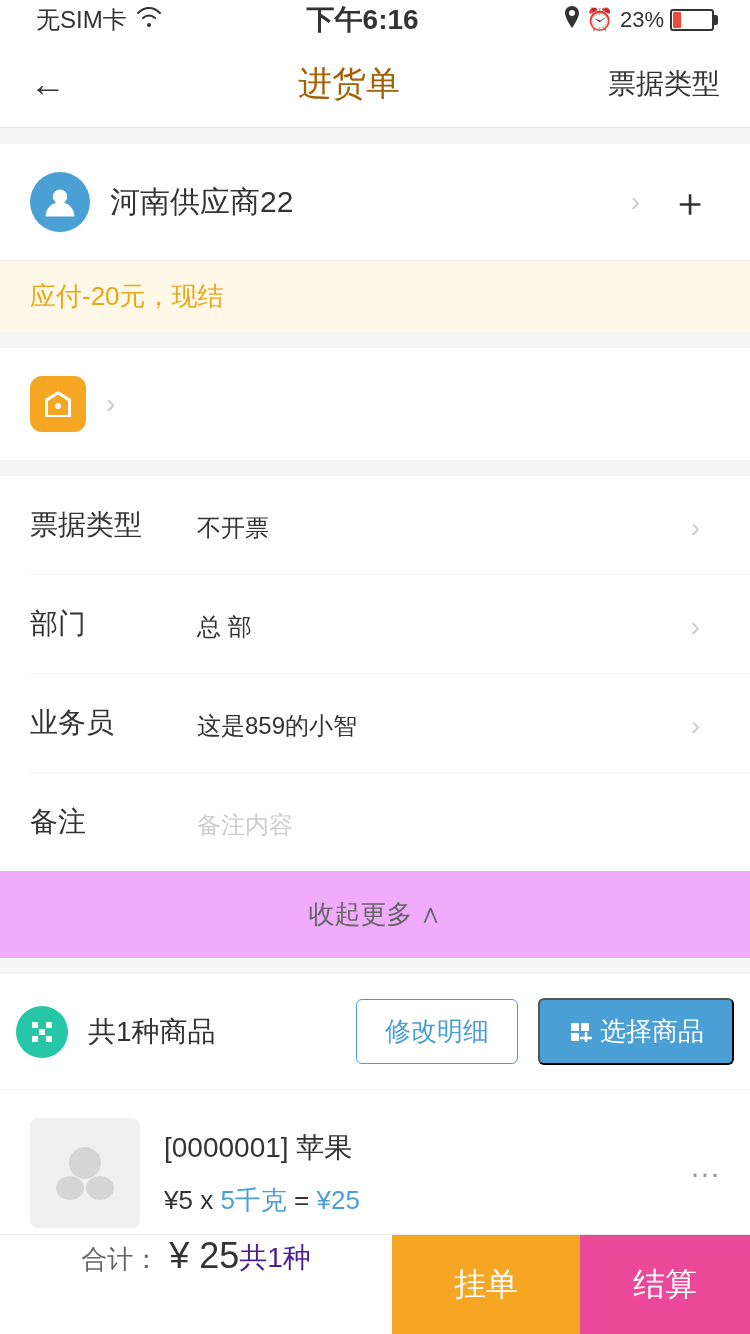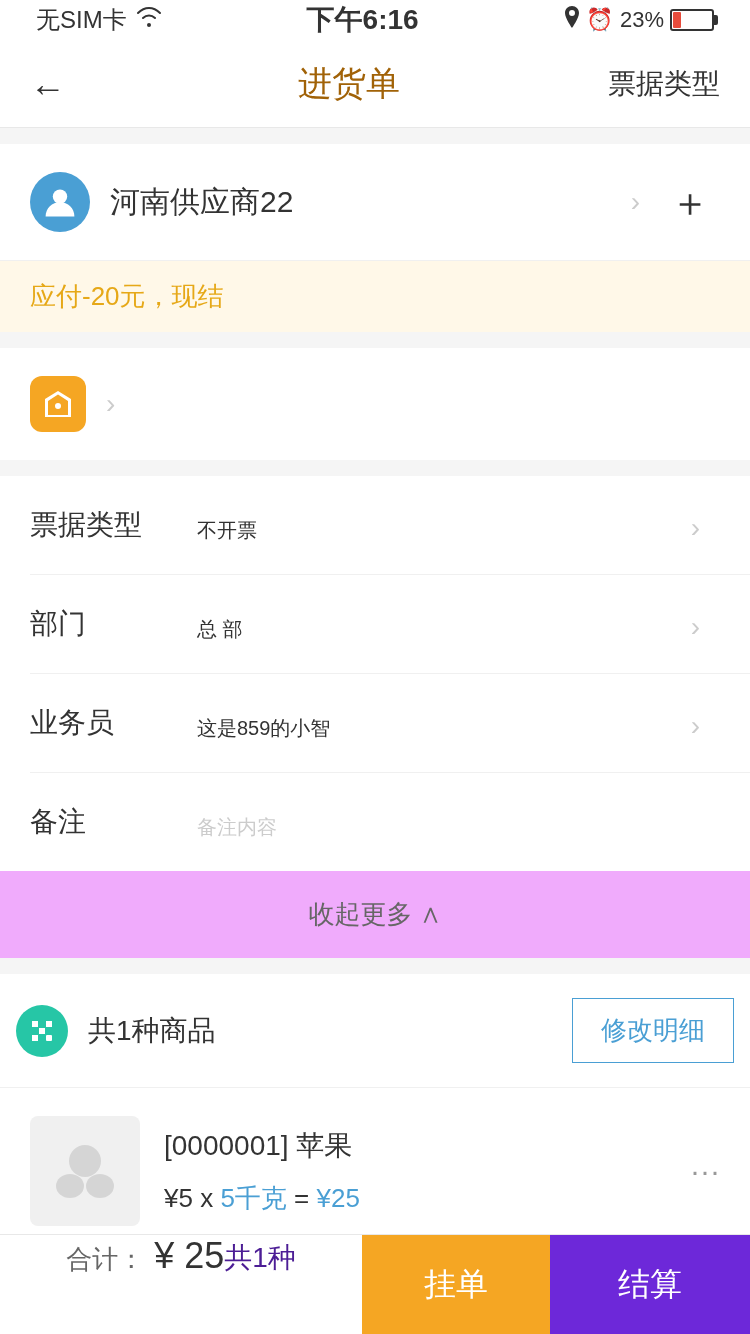--- a/index.html
+++ b/index.html
@@ -178,21 +178,21 @@
       gap: 27px;
     }
     .form-label {
       font-size: 28px;
       color: #333;
       width: 140px;
       flex-shrink: 0;
     }
     .form-value {
       flex: 1;
-      font-size: 20px;
+      font-size: 24px;
       color: #333;
     }
     .form-placeholder {
       color: #ccc;
     }
 
     
     .collapse-btn {
       background: #f0abfc;
       text-align: center;
@@ -227,21 +227,21 @@
       flex: 1;
       font-size: 28px;
       color: #333;
     }
     .btn-modify {
       border: 1.5px solid #4a9fd4;
       color: #4a9fd4;
       background: #fff;
       font-size: 26px;
       padding: 14px 28px;
-      border-radius: 0;
+      border-radius: 6px;
       cursor: pointer;
     }
     .btn-select {
       background: #4a9fd4;
       color: #fff;
       font-size: 26px;
       padding: 14px 28px;
       border-radius: 6px;
       cursor: pointer;
       display: flex;
@@ -337,22 +337,22 @@
       width: 188px;
       background: #f5a623;
       display: flex;
       align-items: center;
       justify-content: center;
       font-size: 32px;
       color: #fff;
       cursor: pointer;
     }
     .footer-settle {
-      width: 200px;
-      background: #6d28d9;
+      width: 170px;
+      background: #ec4899;
       display: flex;
       align-items: center;
       justify-content: center;
       font-size: 32px;
       color: #fff;
       cursor: pointer;
     }
 
     .divider-line {
       width: 100%;
@@ -471,20 +471,29 @@
 <div class="card">
   <div class="product-header">
     <div class="product-count-icon">
       <svg width="28" height="28" viewBox="0 0 28 28" fill="white">
         <path d="M4 4h6v6H4zM4 18h6v6H4zM18 4h6v6h-6zM11 11h6v6h-6z"></path>
         <rect x="18" y="18" width="6" height="6" rx="1"></rect>
       </svg>
     </div>
     <span class="product-count-text">共1种商品</span>
     <button class="btn-modify">修改明细</button>
+    <button class="btn-select">
+      <svg width="24" height="24" viewBox="0 0 24 24" fill="white">
+        <rect x="3" y="3" width="8" height="8" rx="1"></rect>
+        <rect x="13" y="3" width="8" height="8" rx="1"></rect>
+        <rect x="3" y="13" width="8" height="8" rx="1"></rect>
+        <path d="M18 13v8M13 18h10" stroke="white" stroke-width="2.5" stroke-linecap="round"></path>
+      </svg>
+      <span>选择商品</span>
+    </button>
   </div>
 
   <div class="divider-line-full"></div>
 
   <div class="product-item">
     <div class="product-thumb">
       <svg class="product-thumb-logo" viewBox="0 0 70 70" fill="none">
         <circle cx="35" cy="25" r="16" fill="#999"></circle>
         <ellipse cx="20" cy="50" rx="14" ry="12" fill="#999"></ellipse>
         <ellipse cx="50" cy="50" rx="14" ry="12" fill="#999"></ellipse>

